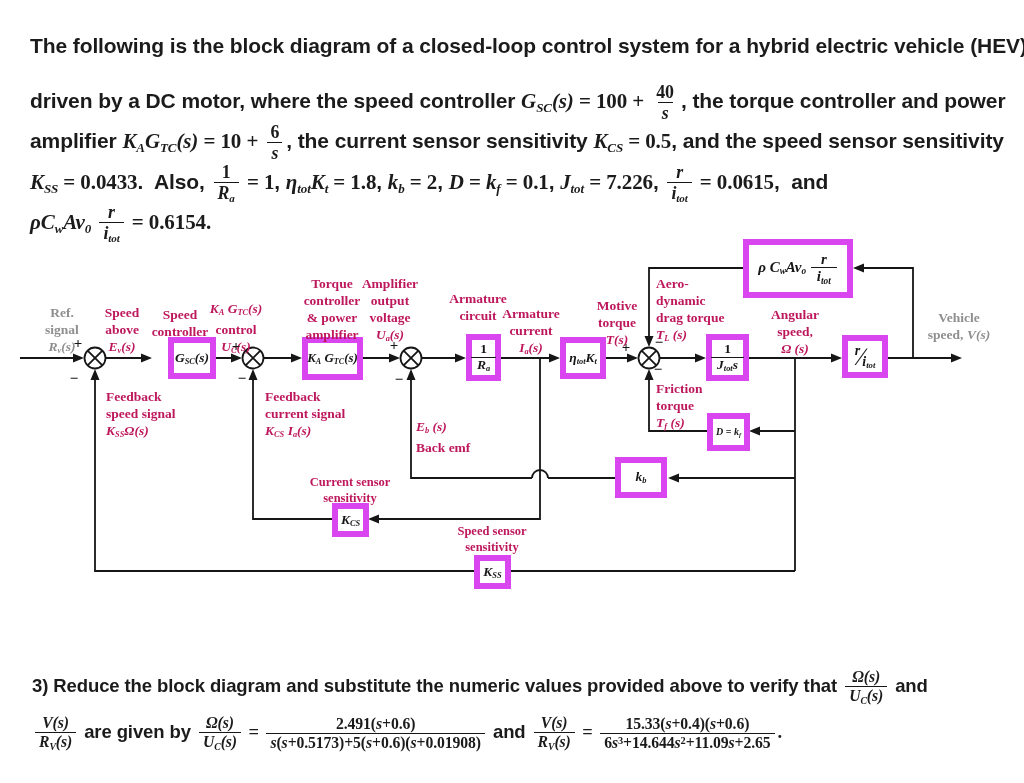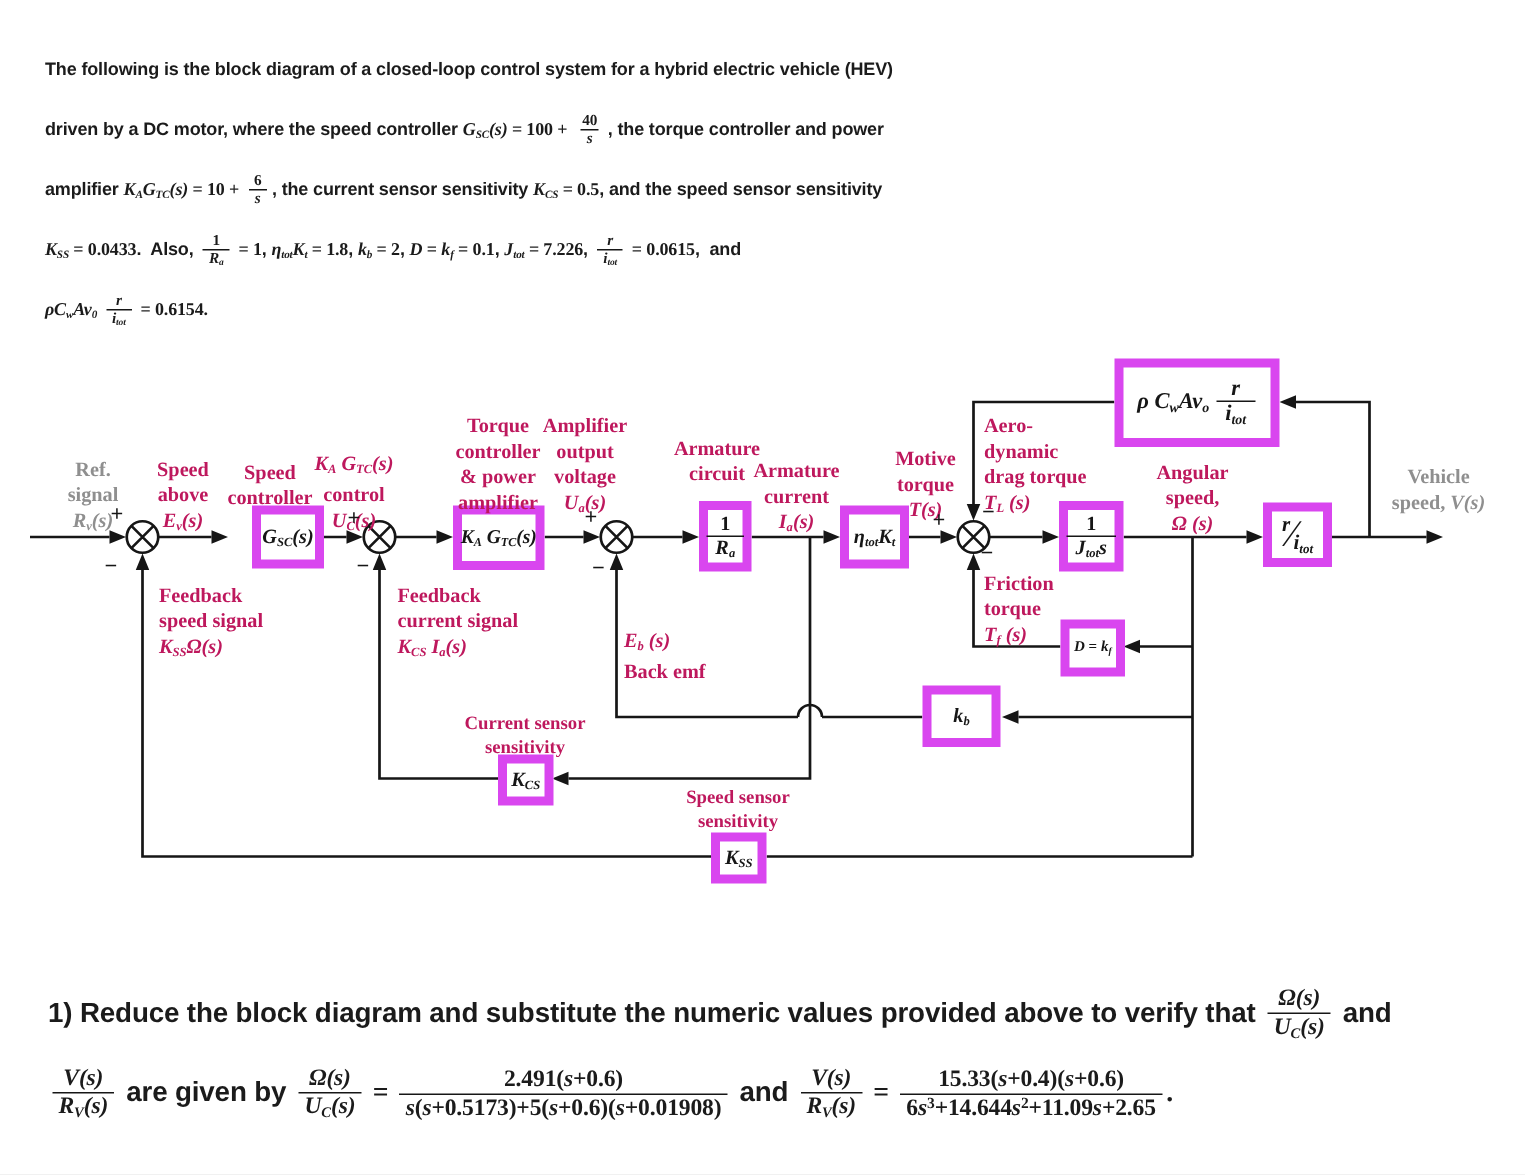--- a/index.html
+++ b/index.html
@@ -1,32 +1,32 @@
 <!DOCTYPE html>
 <html><head>
 <meta charset="utf-8">
 <style>
   html,body{margin:0;padding:0;background:#e8e8e8;}
   .page{position:relative;width:1024px;height:783px;background:#ffffff;overflow:hidden;
         font-family:"Liberation Sans","DejaVu Sans",sans-serif;color:#1b1b1b;}
   
   .intro{position:absolute;left:30px;top:26px;width:970px;}
-  .tline{height:40px;line-height:40px;white-space:pre;font-size:12px;font-weight:700;letter-spacing:-0.1px;overflow:visible;}
+  .tline{height:40px;line-height:40px;white-space:pre;font-size:21px;font-weight:700;letter-spacing:-0.1px;overflow:visible;}
   .question{position:absolute;left:32px;top:652px;width:984px;}
   .qline{height:46px;line-height:46px;white-space:pre;font-size:18.5px;font-weight:700;letter-spacing:-0.1px;overflow:visible;}
   .qline.q2{height:60px;line-height:60px;}
   
   .sw{white-space:pre;}
   .sg-t{}
   .sg-i{font-family:"Liberation Serif","DejaVu Serif",serif;font-style:italic;}
   .sg-n{font-family:"Liberation Serif","DejaVu Serif",serif;}
   .sg-s{font-family:"Liberation Serif","DejaVu Serif",serif;font-style:italic;font-size:0.62em;vertical-align:-0.28em;}
   .sg-p{font-family:"Liberation Serif","DejaVu Serif",serif;font-size:0.66em;vertical-align:0.42em;font-style:normal;}
   .frac{display:inline-flex;flex-direction:column;align-items:center;vertical-align:middle;
-        margin:0 3px;font-family:"Liberation Serif","DejaVu Serif",serif;line-height:1.12;}
+        margin:16px 3px;font-family:"Liberation Serif","DejaVu Serif",serif;line-height:1.12;}
   .frac .fn,.frac .fd{display:block;padding:0 4px;font-size:0.85em;white-space:pre;}
   .frac .fd{border-top:1.6px solid #161616;}
   .sfrac{display:inline-flex;align-items:center;font-family:"Liberation Serif","DejaVu Serif",serif;}
   .sfrac .fn{transform:translateY(-6px);}
   .sfrac .fd{transform:translateY(6px);}
   .sfrac .fsl{font-size:1.8em;font-weight:400;margin:0 -1px;}
   
   .diagram{position:absolute;left:0;top:0;width:1024px;height:783px;}
   .wires{position:absolute;left:0;top:0;}
   .blk{position:absolute;box-sizing:border-box;border:6px solid #d946ef;background:#fff;
@@ -224,17 +224,17 @@
     <div class="sign" style="left:228px;top:337px;">+</div>
     <div class="sign" style="left:234px;top:369px;">−</div>
     <div class="sign" style="left:386px;top:336px;">+</div>
     <div class="sign" style="left:391px;top:370px;">−</div>
     <div class="sign" style="left:618px;top:338px;">+</div>
     <div class="sign" style="left:651px;top:333px;">−</div>
     <div class="sign" style="left:650px;top:360px;">−</div>
   </div>
 
   <div class="question">
-    <div class="qline"><span class="sw"><span class="sg-t">1) Reduce the block diagram and substitute the numeric values provided above to verify that </span><span class="frac"><span class="fn"><span class="sg-i">Ω(s)</span></span><span class="fd"><span class="sg-i">U</span><span class="sg-s">C</span><span class="sg-i">(s)</span></span></span><span class="sg-t"> and</span></span></div>
+    <div class="qline"><span class="sw"><span class="sg-t">3) Reduce the block diagram and substitute the numeric values provided above to verify that </span><span class="frac"><span class="fn"><span class="sg-i">Ω(s)</span></span><span class="fd"><span class="sg-i">U</span><span class="sg-s">C</span><span class="sg-i">(s)</span></span></span><span class="sg-t"> and</span></span></div>
     <div class="qline q2"><span class="sw"><span class="frac"><span class="fn"><span class="sg-i">V(s)</span></span><span class="fd"><span class="sg-i">R</span><span class="sg-s">V</span><span class="sg-i">(s)</span></span></span><span class="sg-t"> are given by </span><span class="frac"><span class="fn"><span class="sg-i">Ω(s)</span></span><span class="fd"><span class="sg-i">U</span><span class="sg-s">C</span><span class="sg-i">(s)</span></span></span><span class="sg-n"> = </span><span class="frac"><span class="fn"><span class="sg-n">2.491(</span><span class="sg-i">s</span><span class="sg-n">+0.6)</span></span><span class="fd"><span class="sg-i">s</span><span class="sg-n">(</span><span class="sg-i">s</span><span class="sg-n">+0.5173)+5(</span><span class="sg-i">s</span><span class="sg-n">+0.6)(</span><span class="sg-i">s</span><span class="sg-n">+0.01908)</span></span></span><span class="sg-t"> and </span><span class="frac"><span class="fn"><span class="sg-i">V(s)</span></span><span class="fd"><span class="sg-i">R</span><span class="sg-s">V</span><span class="sg-i">(s)</span></span></span><span class="sg-n"> = </span><span class="frac"><span class="fn"><span class="sg-n">15.33(</span><span class="sg-i">s</span><span class="sg-n">+0.4)(</span><span class="sg-i">s</span><span class="sg-n">+0.6)</span></span><span class="fd"><span class="sg-n">6</span><span class="sg-i">s</span><span class="sg-p">3</span><span class="sg-n">+14.644</span><span class="sg-i">s</span><span class="sg-p">2</span><span class="sg-n">+11.09</span><span class="sg-i">s</span><span class="sg-n">+2.65</span></span></span><span class="sg-n">.</span></span></div>
   </div>
 
 </div>
 
 </body></html>

